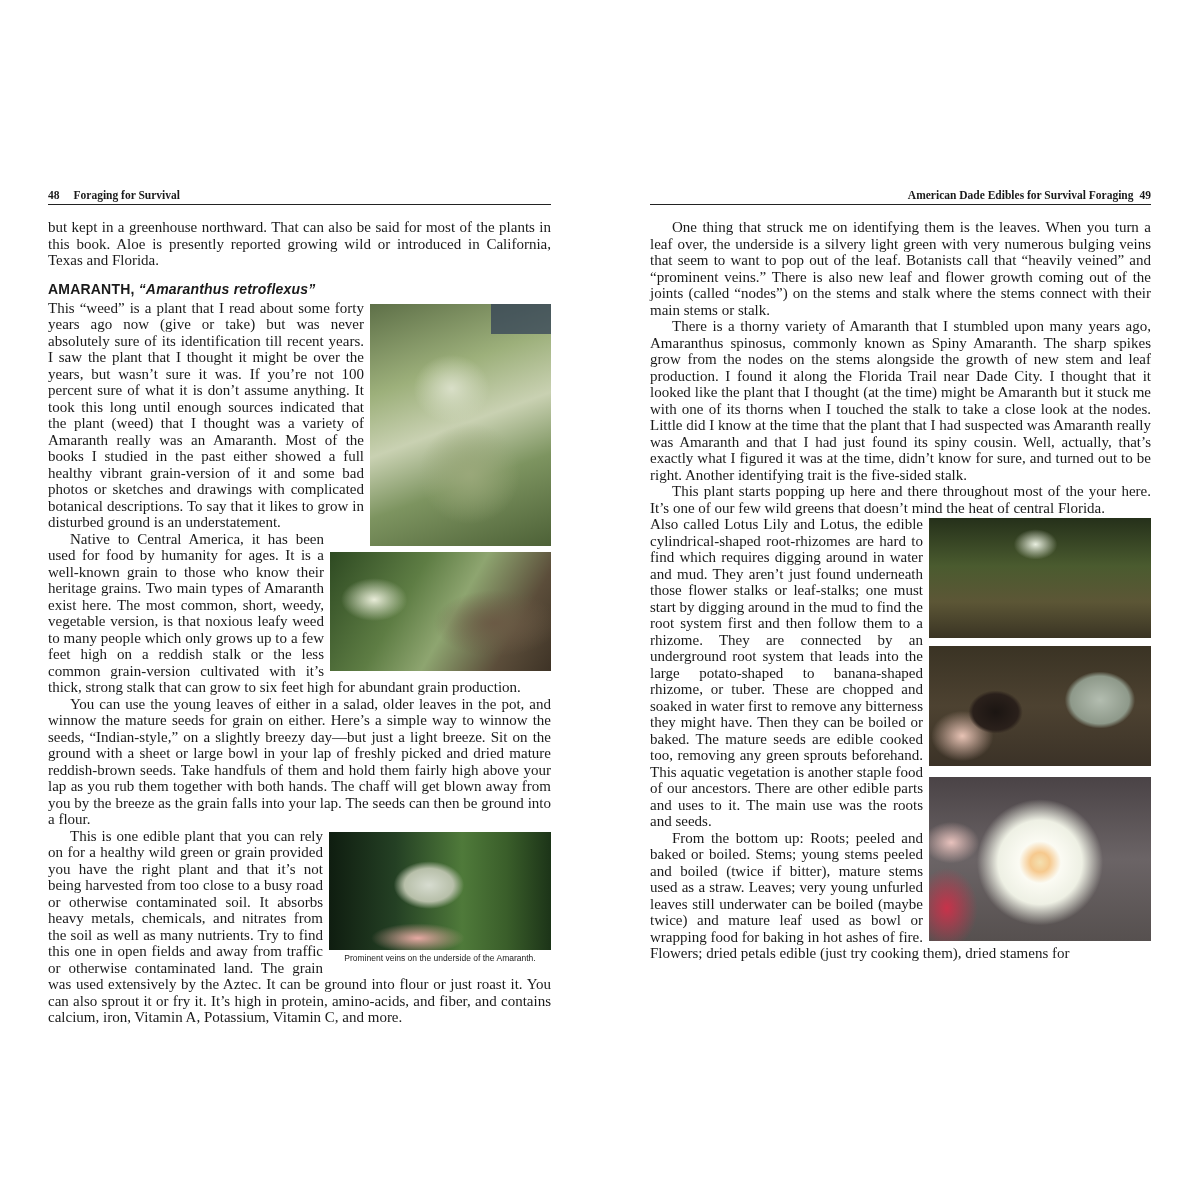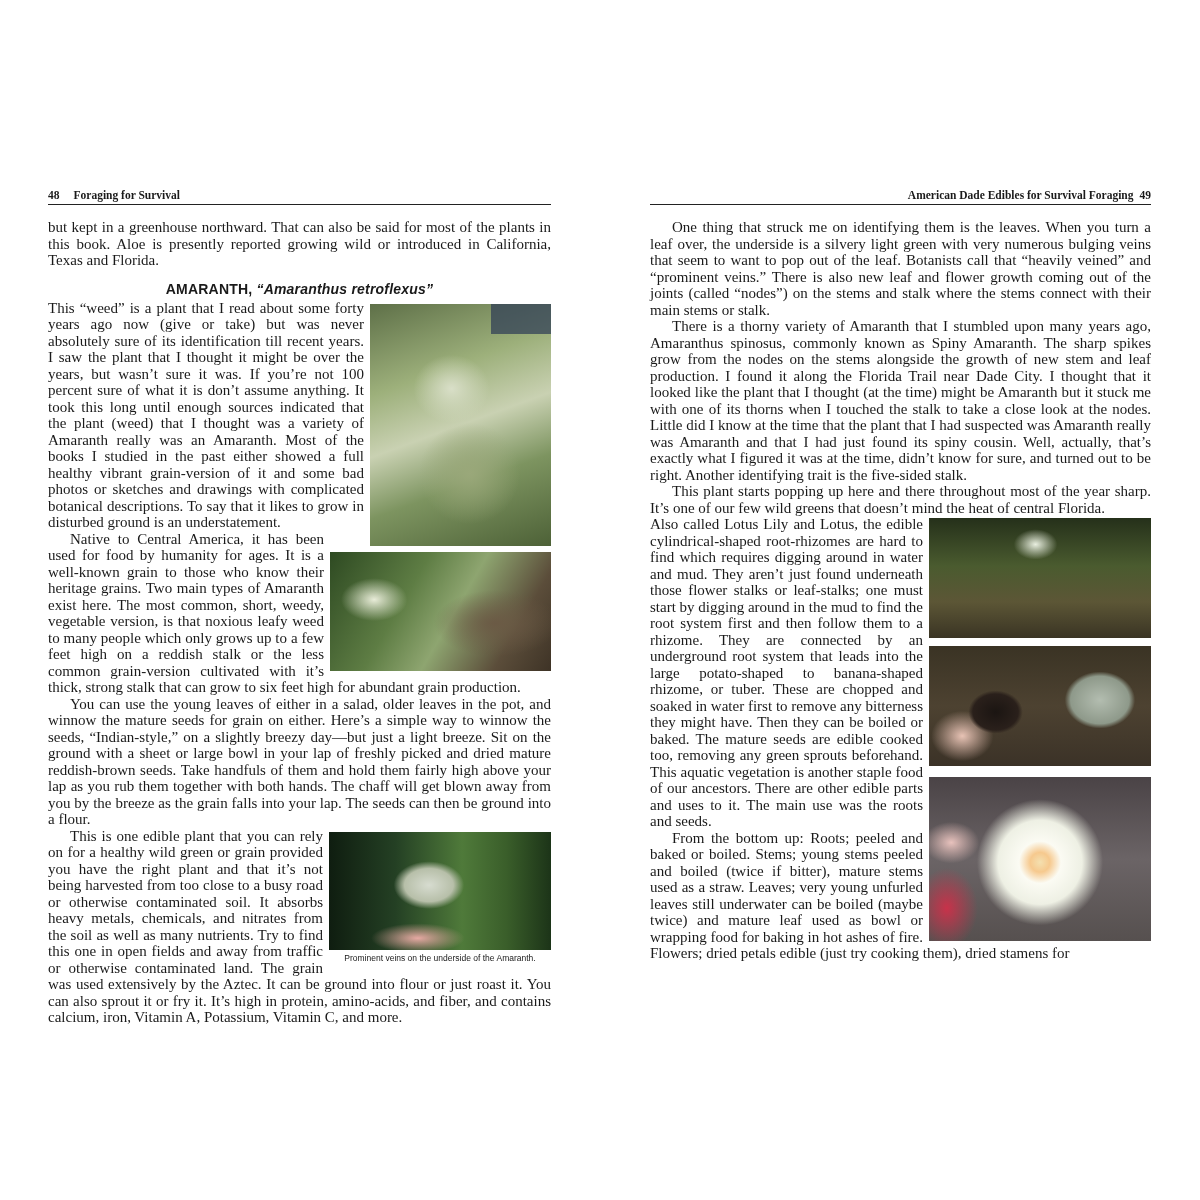--- a/index.html
+++ b/index.html
@@ -7,21 +7,21 @@
   .page{position:absolute;top:188px;}
   .left{left:48px;width:503px;}
   .right{left:650px;width:501px;}
   .runhead{font-size:11.5px;font-weight:bold;border-bottom:1.5px solid #222;padding-bottom:1px;height:15px;line-height:14px;white-space:nowrap;}
   .runhead .num{margin-right:14px;}
   .right .runhead{text-align:right;}
   .right .runhead .num{margin-right:0;margin-left:6px;}
   p{margin:0;font-size:15px;line-height:16.5px;text-align:justify;}
   p.ind{text-indent:22px;}
   .body{position:relative;}
-  h2{margin:12px 0 3px 0;font-family:"Liberation Sans","DejaVu Sans",sans-serif;font-weight:bold;font-size:14px;letter-spacing:0.2px;line-height:16px;text-align:center;}
+  h2{margin:12px 0 3px 0;font-family:"Liberation Sans","DejaVu Sans",sans-serif;font-weight:bold;font-size:14px;letter-spacing:0.2px;line-height:16px;}
   h2 i{font-style:italic;}
   .fig{float:right;margin-left:6px;position:relative;}
   .photo{display:block;}
   .caption{font-family:"Liberation Sans","DejaVu Sans",sans-serif;font-size:8.5px;text-align:center;margin-top:3px;line-height:10px;}
   .ph1{background:
       radial-gradient(ellipse 30% 20% at 45% 35%,#d9dfc8 0%,rgba(200,210,180,0) 70%),
       radial-gradient(ellipse 40% 30% at 55% 70%,#9aa87a 0%,rgba(120,140,90,0) 70%),
       linear-gradient(160deg,#5e7048 0%,#9db07b 30%,#c9d1b2 50%,#7d9460 70%,#4d6137 100%);}
   .ph1::after{content:"";position:absolute;right:0;top:0;width:60px;height:30px;background:#2c3a55;opacity:.7;}
   .ph2{background:
@@ -76,21 +76,21 @@
   </div>
 </div>
 
 <div class="page right">
   <div class="runhead">
     <span>American Dade Edibles for Survival Foraging</span><span class="num">49</span>
   </div>
   <div class="body" style="margin-top:14px;">
     <p class="ind">One thing that struck me on identifying them is the leaves. When you turn a leaf over, the underside is a silvery light green with very numerous bulging veins that seem to want to pop out of the leaf. Botanists call that “heavily veined” and “prominent veins.” There is also new leaf and flower growth coming out of the joints (called “nodes”) on the stems and stalk where the stems connect with their main stems or stalk.</p>
     <p class="ind">There is a thorny variety of Amaranth that I stumbled upon many years ago, Amaranthus spinosus, commonly known as Spiny Amaranth. The sharp spikes grow from the nodes on the stems alongside the growth of new stem and leaf production. I found it along the Florida Trail near Dade City. I thought that it looked like the plant that I thought (at the time) might be Amaranth but it stuck me with one of its thorns when I touched the stalk to take a close look at the nodes. Little did I know at the time that the plant that I had suspected was Amaranth really was Amaranth and that I had just found its spiny cousin. Well, actually, that’s exactly what I figured it was at the time, didn’t know for sure, and turned out to be right. Another identifying trait is the five-sided stalk.</p>
-    <p class="ind">This plant starts popping up here and there throughout most of the year sharp. It’s one of our few wild greens that doesn’t mind the heat of central Florida.</p>
+    <p class="ind">This plant starts popping up here and there throughout most of the your here. It’s one of our few wild greens that doesn’t mind the heat of central Florida.</p>
 
     <div class="fig" style="width:222px;margin-top:2px;">
       <div class="photo ph4" style="width:222px;height:120px;"></div>
       <div class="photo ph5" style="width:222px;height:120px;margin-top:8px;"></div>
       <div class="photo ph6" style="width:222px;height:164px;margin-top:11px;"></div>
     </div>
     <p>Also called Lotus Lily and Lotus, the edible cylindrical-shaped root-rhizomes are hard to find which requires digging around in water and mud. They aren’t just found underneath those flower stalks or leaf-stalks; one must start by digging around in the mud to find the root system first and then follow them to a rhizome. They are connected by an underground root system that leads into the large potato-shaped to banana-shaped rhizome, or tuber. These are chopped and soaked in water first to remove any bitterness they might have. Then they can be boiled or baked. The mature seeds are edible cooked too, removing any green sprouts beforehand. This aquatic vegetation is another staple food of our ancestors. There are other edible parts and uses to it. The main use was the roots and seeds.</p>
     <p class="ind">From the bottom up: Roots; peeled and baked or boiled. Stems; young stems peeled and boiled (twice if bitter), mature stems used as a straw. Leaves; very young unfurled leaves still underwater can be boiled (maybe twice) and mature leaf used as bowl or wrapping food for baking in hot ashes of fire. Flowers; dried petals edible (just try cooking them), dried stamens for</p>
   </div>
 </div>

